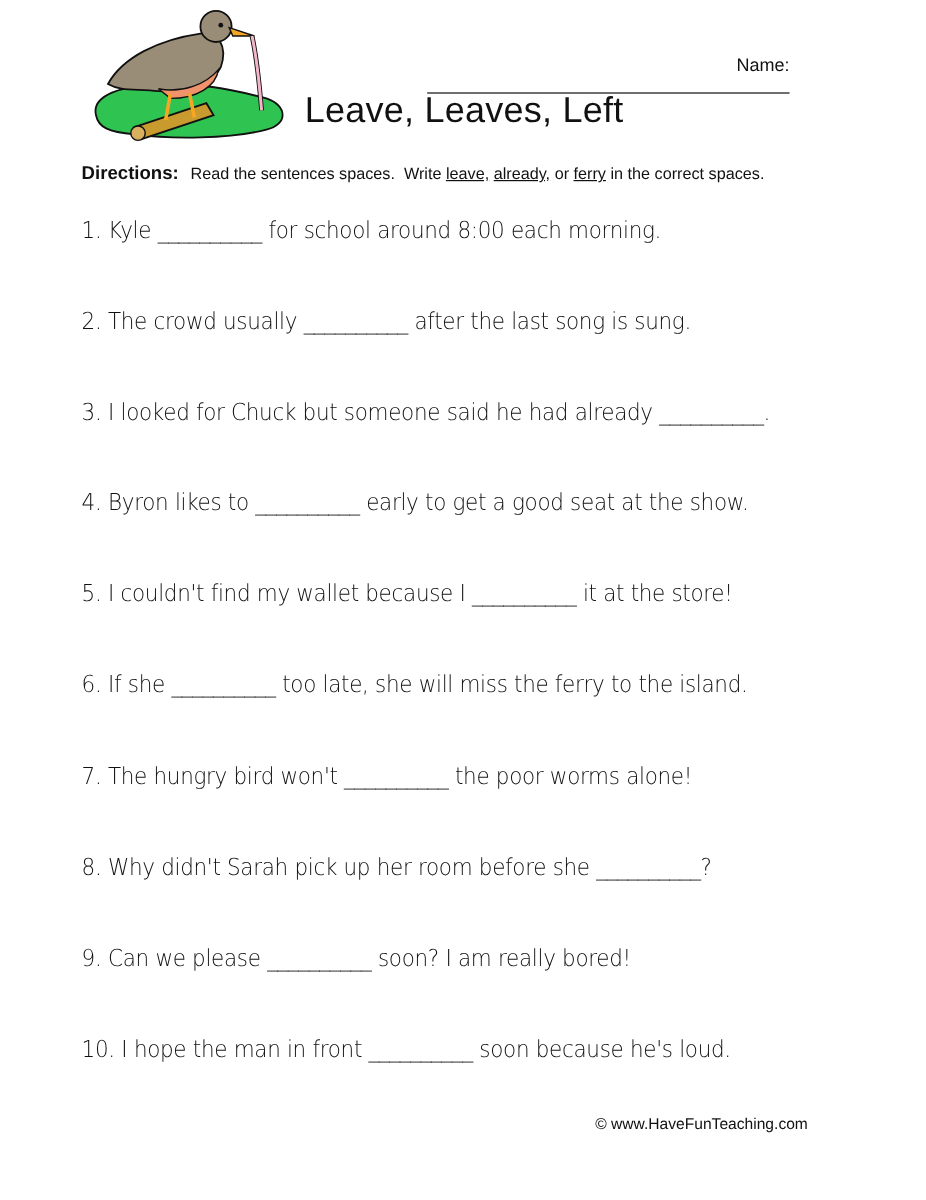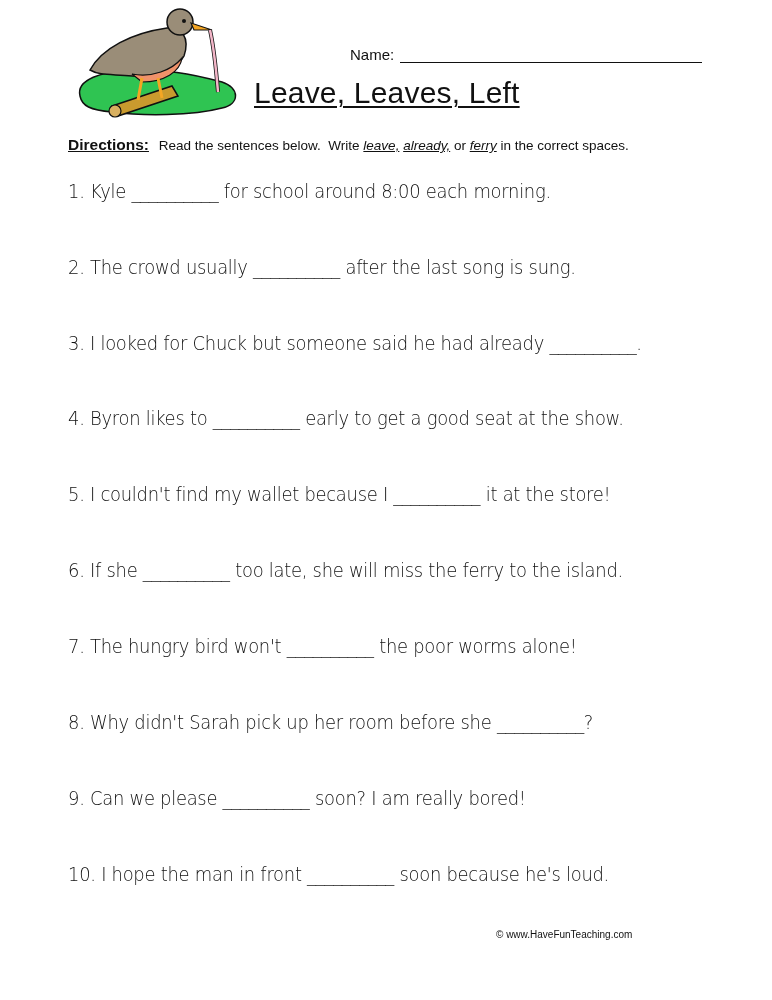--- a/index.html
+++ b/index.html
@@ -1,25 +1,25 @@
 <!DOCTYPE html>
 <html><head>
   <meta charset="utf-8">
   <style>
     html, body { margin: 0; padding: 0; background: #ffffff; }
     body { width: 772px; height: 1000px; position: relative; overflow: hidden; font-family: "Liberation Sans", sans-serif; color: #111; }
     .bird { position: absolute; left: 72px; top: 8px; width: 170px; height: 112px; }
-    .name-row { position: absolute; left: 350px; top: 46px; font-size: 15px; display: flex; align-items: flex-end; }
+    .name-row { position: absolute; left: 350px; top: 46px; font-size: 15px; display: flex; align-items: flex-end; flex-direction: column; }
     .name-line { display: inline-block; width: 302px; border-bottom: 1.5px solid #111; margin-left: 6px; height: 14px; }
-    .title { position: absolute; left: 254px; top: 76px; font-size: 30px; text-decoration: underline; text-decoration-thickness: 2px; text-underline-offset: 3px; letter-spacing: 0.2px; }
+    .title { position: absolute; left: 254px; top: 76px; font-size: 30px; text-decoration-thickness: 2px; text-underline-offset: 3px; letter-spacing: 0.2px; }
     .directions { position: absolute; left: 68px; top: 136px; font-size: 13.5px; white-space: nowrap; }
-    .directions .lbl { font-weight: bold; font-size: 15.5px; text-decoration: underline; margin-right: 6px; }
-    .directions u { text-decoration: underline; font-style: italic; }
+    .directions .lbl { font-weight: bold; font-size: 15.5px; margin-right: 6px; }
+    .directions u { text-decoration: underline; }
     .q { position: absolute; left: 68px; font-family: "DejaVu Sans", sans-serif; font-weight: 200; font-size: 19.5px; white-space: nowrap; letter-spacing: -0.3px; transform: scaleX(0.92); transform-origin: left center; color: #111; }
-    .footer { position: absolute; left: 496px; top: 929px; font-size: 10px; }
+    .footer { position: absolute; left: 496px; top: 929px; font-size: 13px; }
   </style>
 </head>
 <body>
 
 <svg class="bird" viewBox="0 0 170 112">
   <path d="M8 88 C4 72 30 62 60 64 C90 60 120 66 150 74 C168 80 168 96 150 100 C120 108 70 108 40 104 C18 102 10 98 8 88Z" fill="#2fc452" stroke="#111" stroke-width="1.5"></path>
   <path d="M40 98 L100 78 L106 88 L46 108 Z" fill="#c99a2e" stroke="#111" stroke-width="1.5"></path>
   <ellipse cx="43" cy="103" rx="6" ry="6" fill="#d8b060" stroke="#111" stroke-width="1.2"></ellipse>
   <path d="M18 62 C30 40 60 25 95 20 C110 18 118 30 112 48 C104 64 80 70 60 68 C40 66 28 68 18 62Z" fill="#9a8d78" stroke="#111" stroke-width="1.5"></path>
   <path d="M60 66 C80 70 100 62 110 50 C108 64 92 74 70 74 Z" fill="#f0926a" stroke="#111" stroke-width="1.2"></path>
@@ -33,21 +33,21 @@
 
 <div class="name-row">
   <span>Name:</span>
   <span class="name-line"></span>
 </div>
 
 <div class="title">Leave, Leaves, Left</div>
 
 <div class="directions">
   <span class="lbl">Directions:</span>
-  <span style="white-space:pre">Read the sentences below.  Write </span><u>leave,</u> <u>already,</u><span style="white-space:pre"> or </span><u>ferry</u><span style="white-space:pre"> in the correct spaces.</span>
+  <span style="white-space:pre">Read the sentences spaces.  Write </span><u>leave,</u> <u>already,</u><span style="white-space:pre"> or </span><u>ferry</u><span style="white-space:pre"> in the correct spaces.</span>
 </div>
 
 <div class="q" style="top:180px">1.  Kyle __________ for school around 8:00 each morning.</div>
 <div class="q" style="top:256px">2. The crowd usually __________ after the last song is sung.</div>
 <div class="q" style="top:332px">3. I looked for Chuck but someone said he had already __________.</div>
 <div class="q" style="top:407px">4. Byron likes to __________ early to get a good seat at the show.</div>
 <div class="q" style="top:483px">5. I couldn't find my wallet because I __________ it at the store!</div>
 <div class="q" style="top:559px">6. If she __________ too late, she will miss the ferry to the island.</div>
 <div class="q" style="top:635px">7. The hungry bird won't __________ the poor worms alone!</div>
 <div class="q" style="top:711px">8. Why didn't Sarah pick up her room before she __________?</div>

